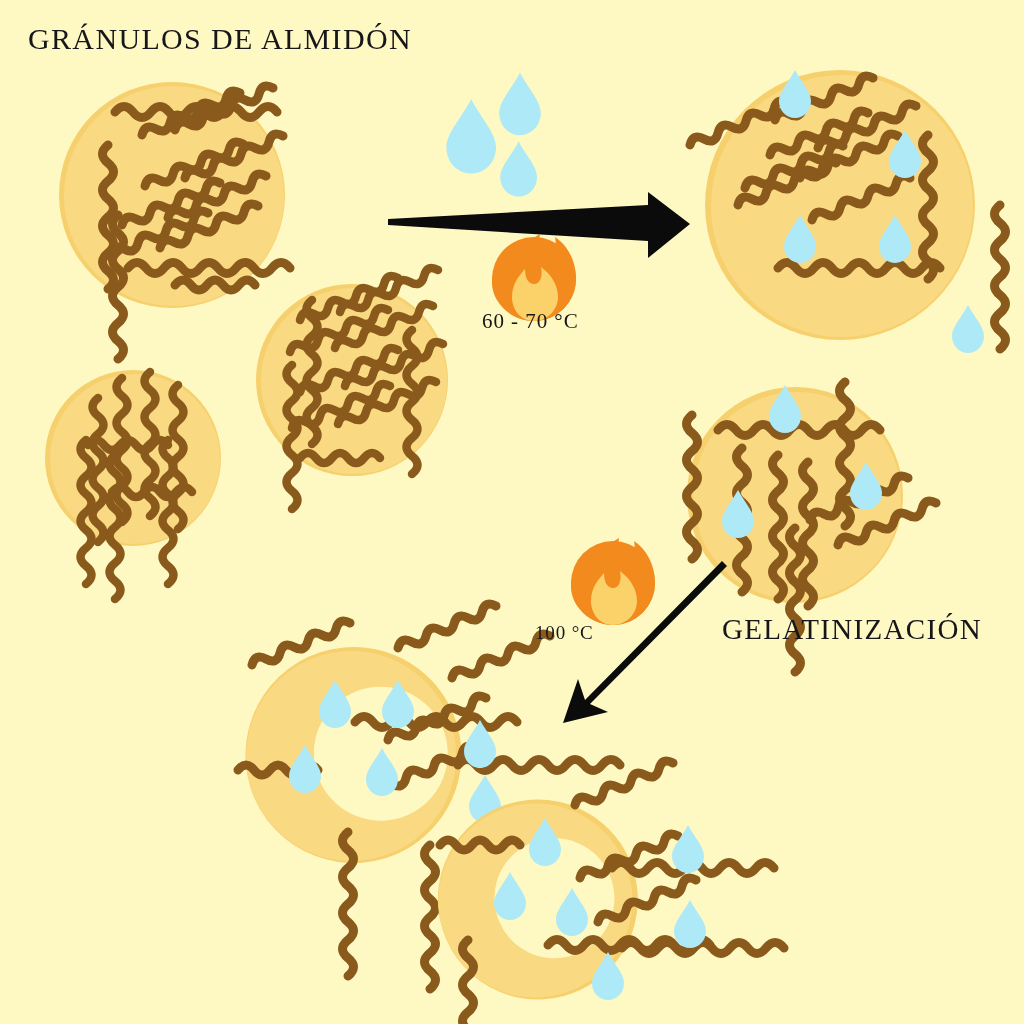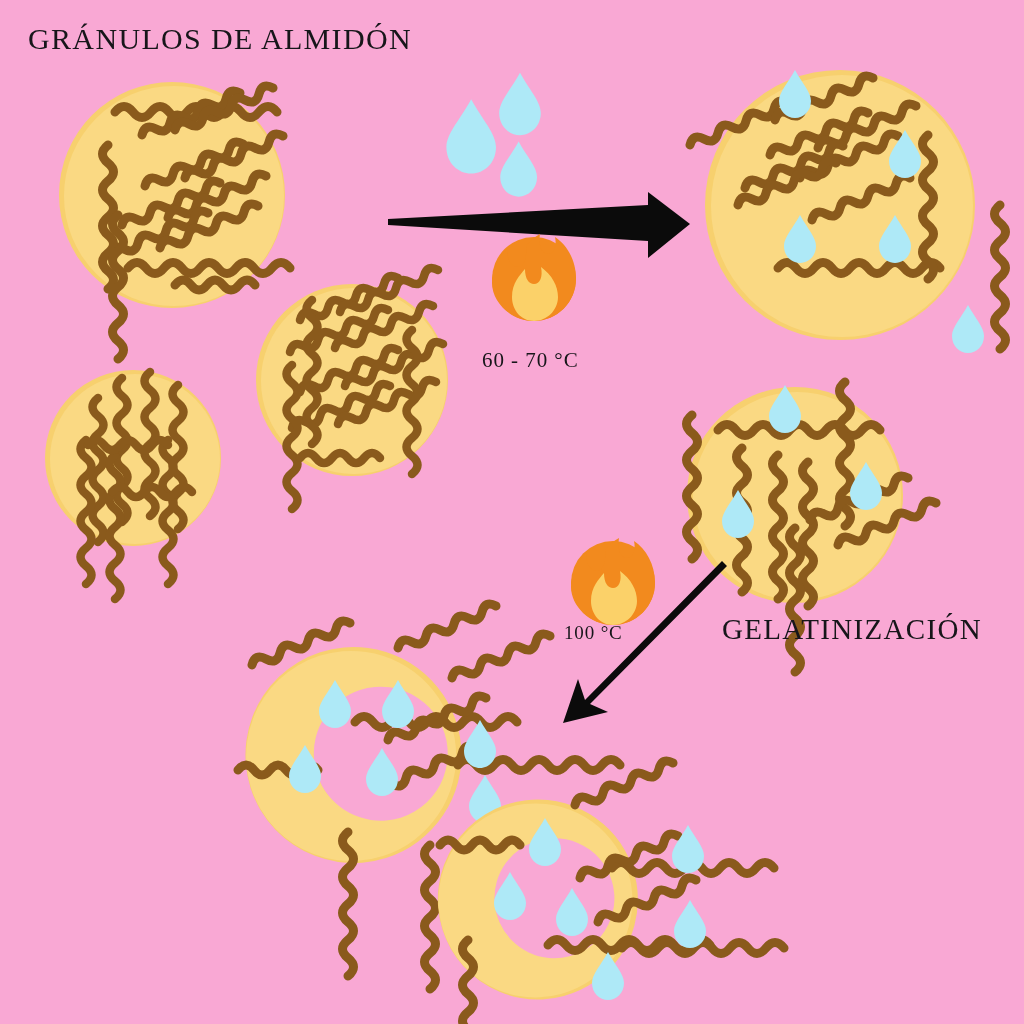--- a/index.html
+++ b/index.html
@@ -1,25 +1,25 @@
 <!DOCTYPE html>
 <html><head>
 <meta charset="utf-8">
 <style>
   html,body{margin:0;padding:0;background:#ffffff;}
   body{width:1024px;height:1024px;overflow:hidden;
        font-family:"Liberation Serif",serif;}
-  #stage{position:relative;width:1024px;height:1024px;background:#f9a8d4;}
+  #stage{position:relative;width:1024px;height:1024px;background:#fef9c3;}
   #art{position:absolute;inset:0;width:1024px;height:1024px;}
   .lbl{position:absolute;color:#17161a;letter-spacing:.045em;white-space:nowrap;}
   #t-granules{left:28px;top:22px;font-size:30px;}
   #t-gelat{left:722px;top:613px;font-size:29px;}
   #t-liber{left:54px;top:876px;font-size:29px;line-height:1.52;text-align:center;width:265px;}
-  #t-temp1{left:482px;top:309px;font-size:21px;margin-top:39px;}
-  #t-temp2{left:564px;top:622px;font-size:19px;}
+  #t-temp1{left:482px;top:309px;font-size:21px;}
+  #t-temp2{left:535px;top:622px;font-size:19px;}
 </style>
 </head>
 <body>
 
 <div id="stage">
 
   <svg id="art" viewBox="0 0 1024 1024">
     <defs>
 
       <path id="chH" d="M0 0 q9 -11 18 0 t18 0 t18 0 t18 0 t18 0 t18 0 t18 0 t18 0 t18 0"></path>

